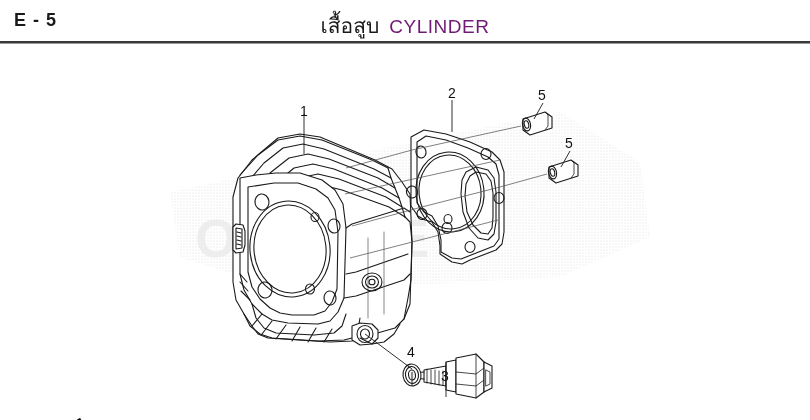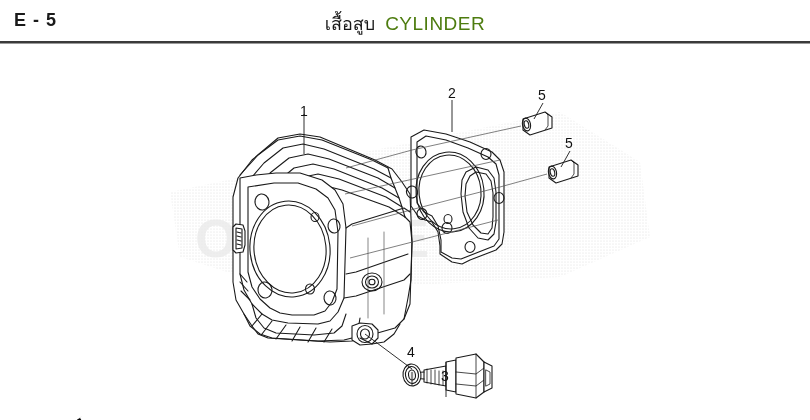--- a/index.html
+++ b/index.html
@@ -41,28 +41,28 @@
   }
   #title-group {
     position: absolute;
     left: 0;
     top: 9px;
     width: 810px;
     text-align: center;
     white-space: nowrap;
   }
   #title-th {
-    font-size: 18px;
+    font-size: 21px;
     color: #1a1a1a;
     font-family: "DejaVu Sans", sans-serif;
     vertical-align: baseline;
   }
   #title-en {
     font-size: 19px;
-    color: #4d7c0f;
+    color: #701a75;
     letter-spacing: 0.5px;
     margin-left: 10px;
     vertical-align: baseline;
     margin-top: 32px;
   }
   #header-rule {
     position: absolute;
     left: 0;
     top: 41px;
     width: 810px;

